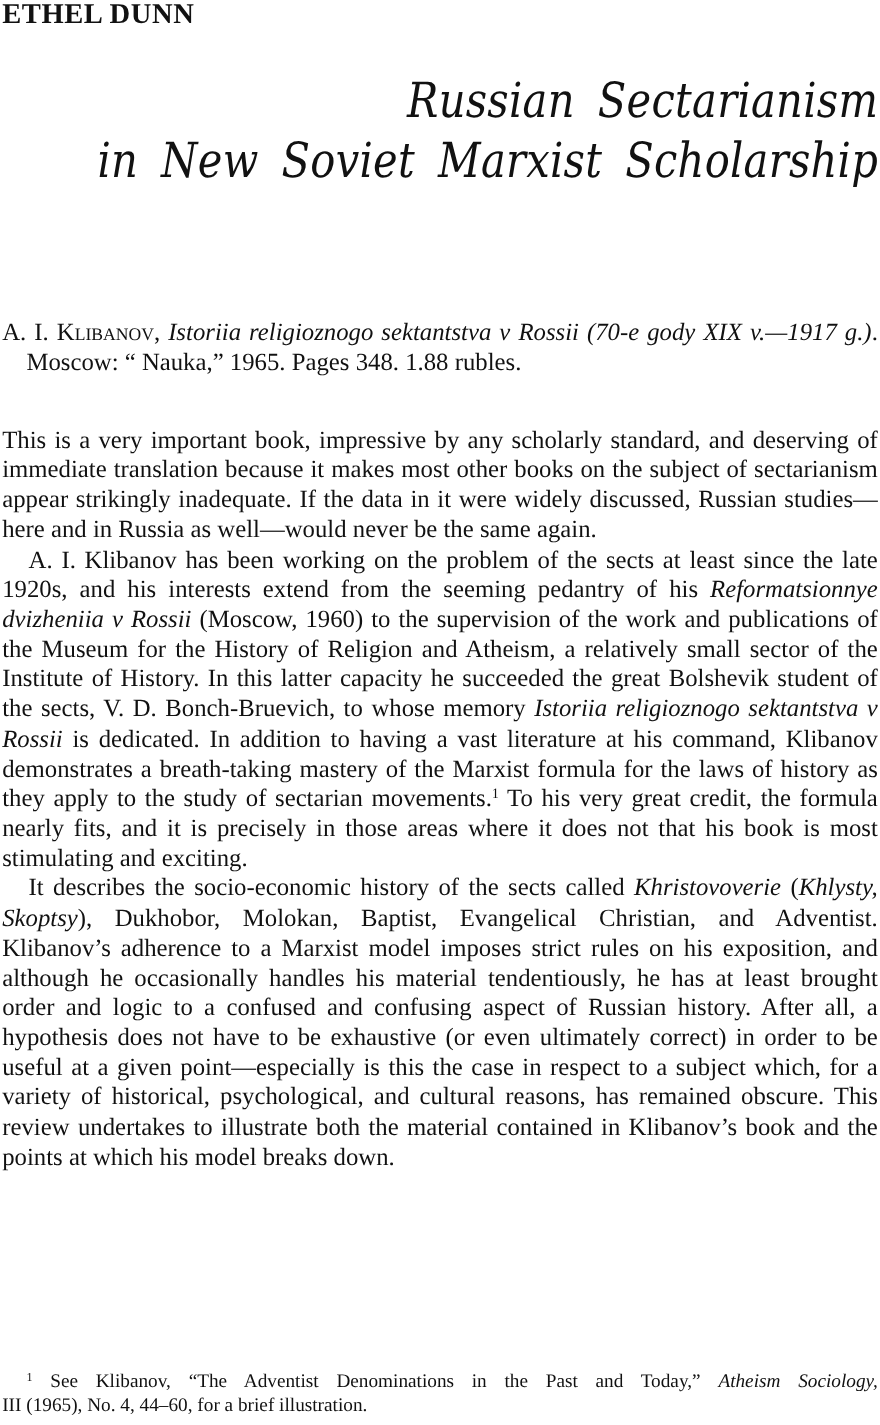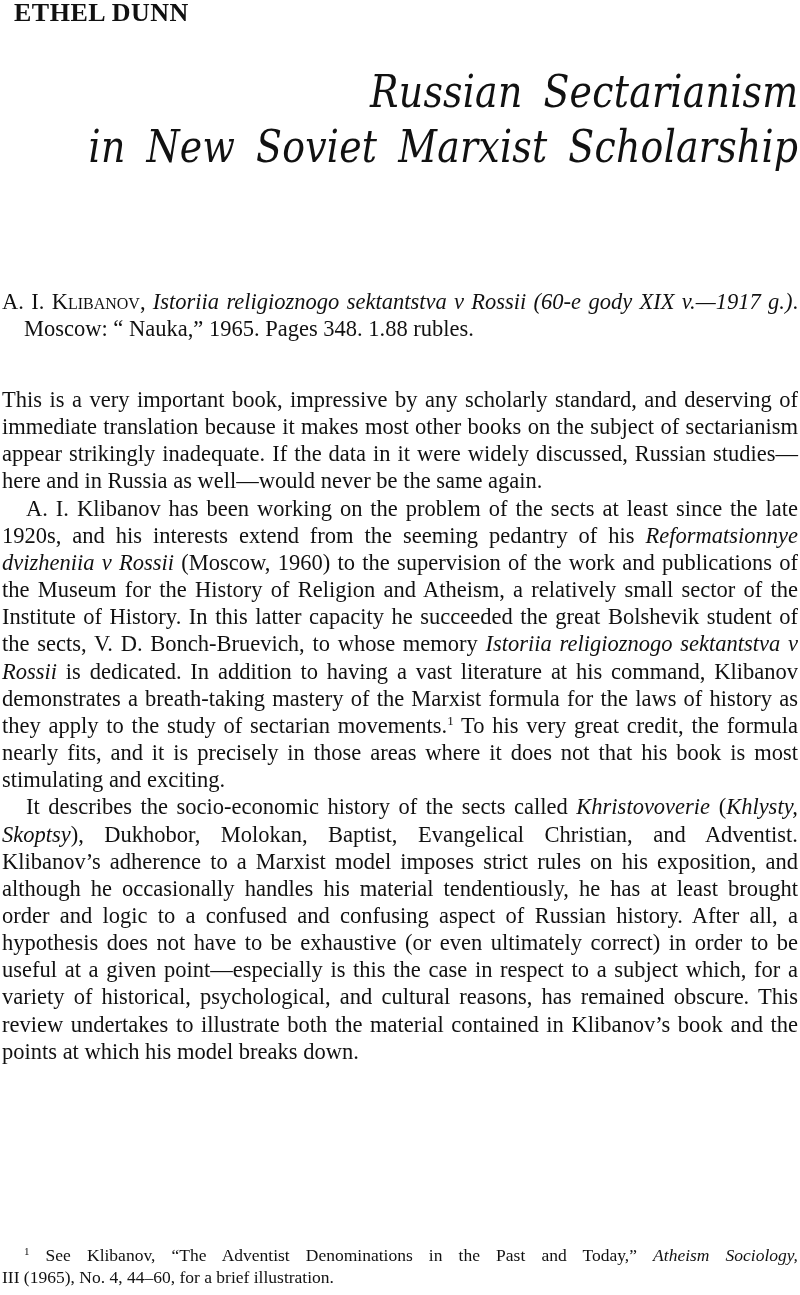--- a/index.html
+++ b/index.html
@@ -10,21 +10,21 @@
     body {
       width: 800px;
       height: 1295px;
       overflow: hidden;
       position: relative;
       color: #111111;
       font-family: "Liberation Serif", "DejaVu Serif", serif;
     }
     .author {
       position: absolute;
-      left: 14px;
+      left: 2px;
       top: -1px;
       font-family: "Liberation Serif", serif;
       font-weight: bold;
       font-size: 26px;
       letter-spacing: 0.5px;
       line-height: 28px;
       margin: 0;
     }
     .title {
       position: absolute;
@@ -99,21 +99,21 @@
 <body>
 
 <h1 class="author">ETHEL DUNN</h1>
 
 <h2 class="title">
   <span>Russian Sectarianism</span>
   <span>in New Soviet Marxist Scholarship</span>
 </h2>
 
 <p class="citation">
-  <span class="hang"><span>A. I. </span><span class="smallcaps">Klibanov</span><span>, </span><span class="it">Istoriia religioznogo sektantstva v Rossii (60-e gody XIX v.—1917 g.)</span><span>. Moscow: “ Nauka,” 1965. Pages 348. 1.88 rubles.</span></span>
+  <span class="hang"><span>A. I. </span><span class="smallcaps">Klibanov</span><span>, </span><span class="it">Istoriia religioznogo sektantstva v Rossii (70-e gody XIX v.—1917 g.)</span><span>. Moscow: “ Nauka,” 1965. Pages 348. 1.88 rubles.</span></span>
 </p>
 
 <div class="body">
   <p class="first">This is a very important book, impressive by any scholarly standard, and deserving of immediate translation because it makes most other books on the subject of sectarianism appear strikingly inadequate. If the data in it were widely discussed, Russian studies—here and in Russia as well—would never be the same again.</p>
   <p><span>A. I. Klibanov has been working on the problem of the sects at least since the late 1920s, and his interests extend from the seeming pedantry of his </span><span class="it">Reformatsionnye dvizheniia v Rossii</span><span> (Moscow, 1960) to the supervision of the work and publications of the Museum for the History of Religion and Atheism, a relatively small sector of the Institute of History. In this latter capacity he succeeded the great Bolshevik student of the sects, V. D. Bonch-Bruevich, to whose memory </span><span class="it">Istoriia religioznogo sektantstva v Rossii</span><span> is dedicated. In addition to having a vast literature at his command, Klibanov demonstrates a breath-taking mastery of the Marxist formula for the laws of history as they apply to the study of sectarian movements.</span><sup class="fn">1</sup><span> To his very great credit, the formula nearly fits, and it is precisely in those areas where it does not that his book is most stimulating and exciting.</span></p>
   <p><span>It describes the socio-economic history of the sects called </span><span class="it">Khristovoverie</span><span> (</span><span class="it">Khlysty, Skoptsy</span><span>), Dukhobor, Molokan, Baptist, Evangelical Christian, and Adventist. Klibanov’s adherence to a Marxist model imposes strict rules on his exposition, and although he occasionally handles his material tendentiously, he has at least brought order and logic to a confused and confusing aspect of Russian history. After all, a hypothesis does not have to be exhaustive (or even ultimately correct) in order to be useful at a given point—especially is this the case in respect to a subject which, for a variety of historical, psychological, and cultural reasons, has remained obscure. This review undertakes to illustrate both the material contained in Klibanov’s book and the points at which his model breaks down.</span></p>
 </div>
 
 <div class="footnote">
   <span class="fnline1"><sup>1</sup><span> See Klibanov, “The Adventist Denominations in the Past and Today,” </span><span class="it">Atheism Sociology,</span></span>

